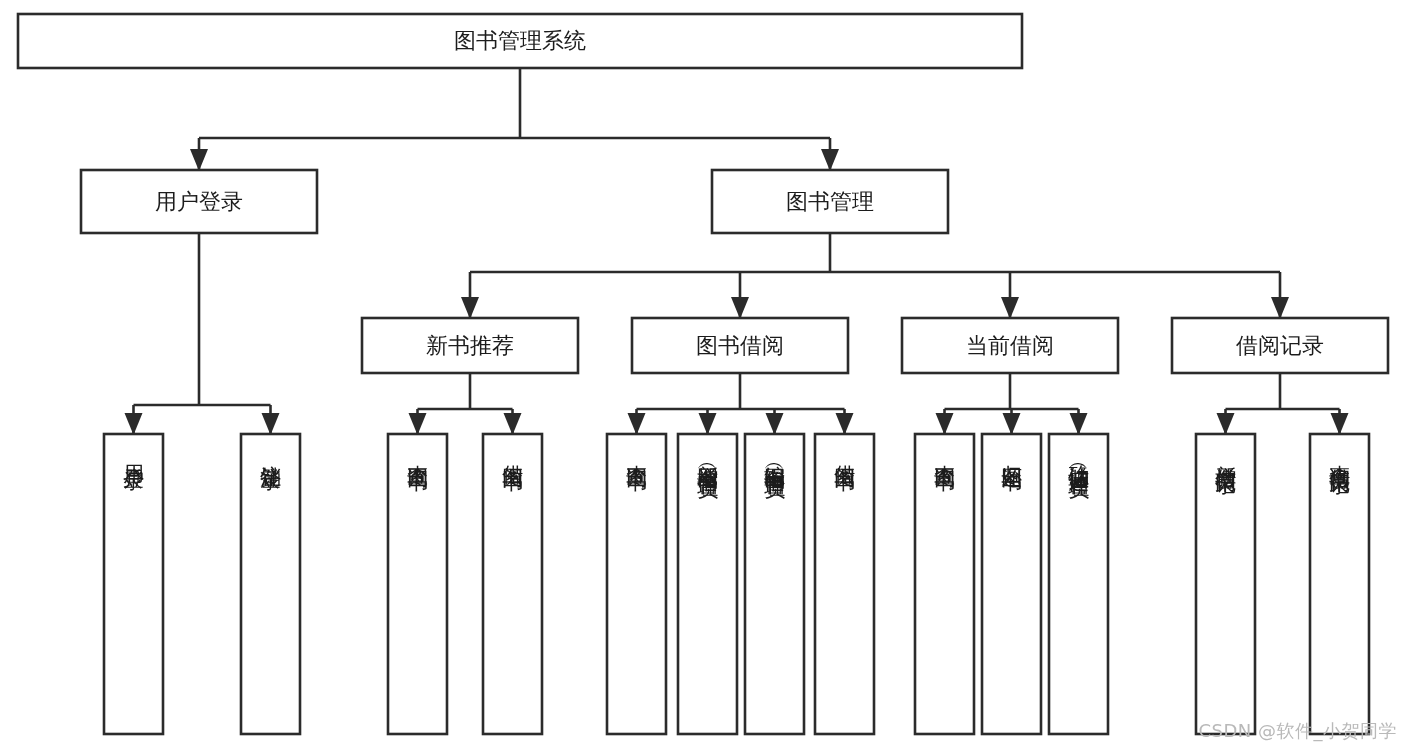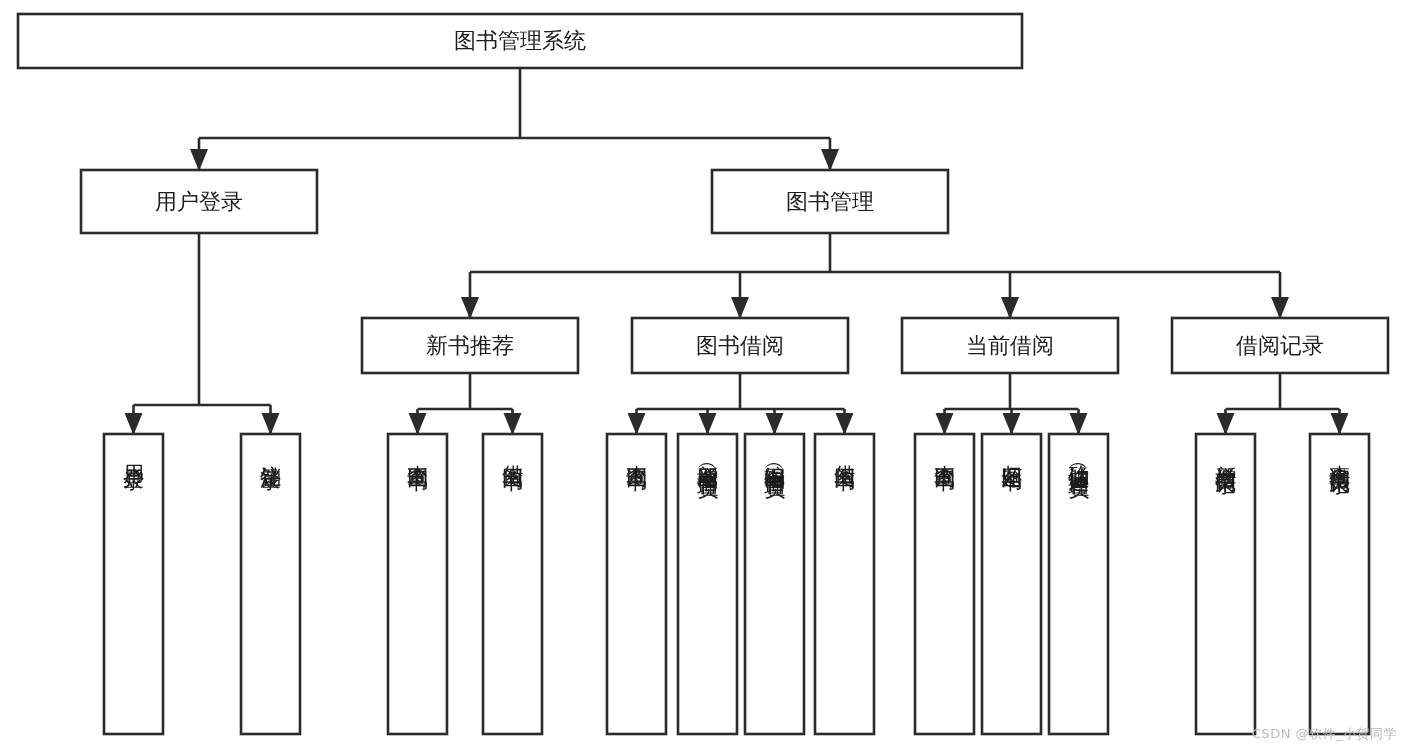--- a/index.html
+++ b/index.html
@@ -70,21 +70,21 @@
     line-height: 1.06;
     letter-spacing: 2px;
     color: #1c1c1c;
     white-space: nowrap;
   }
   .watermark {
     position: absolute;
     right: 8px;
     bottom: 4px;
     font-family: "DejaVu Sans", "Liberation Sans", sans-serif;
-    font-size: 13px;
+    font-size: 18px;
     color: #b9b9b9;
     letter-spacing: 0.5px;
     white-space: nowrap;
   }
 </style>
 </head>
 <body>
 
 <div id="diagram-root">
 

